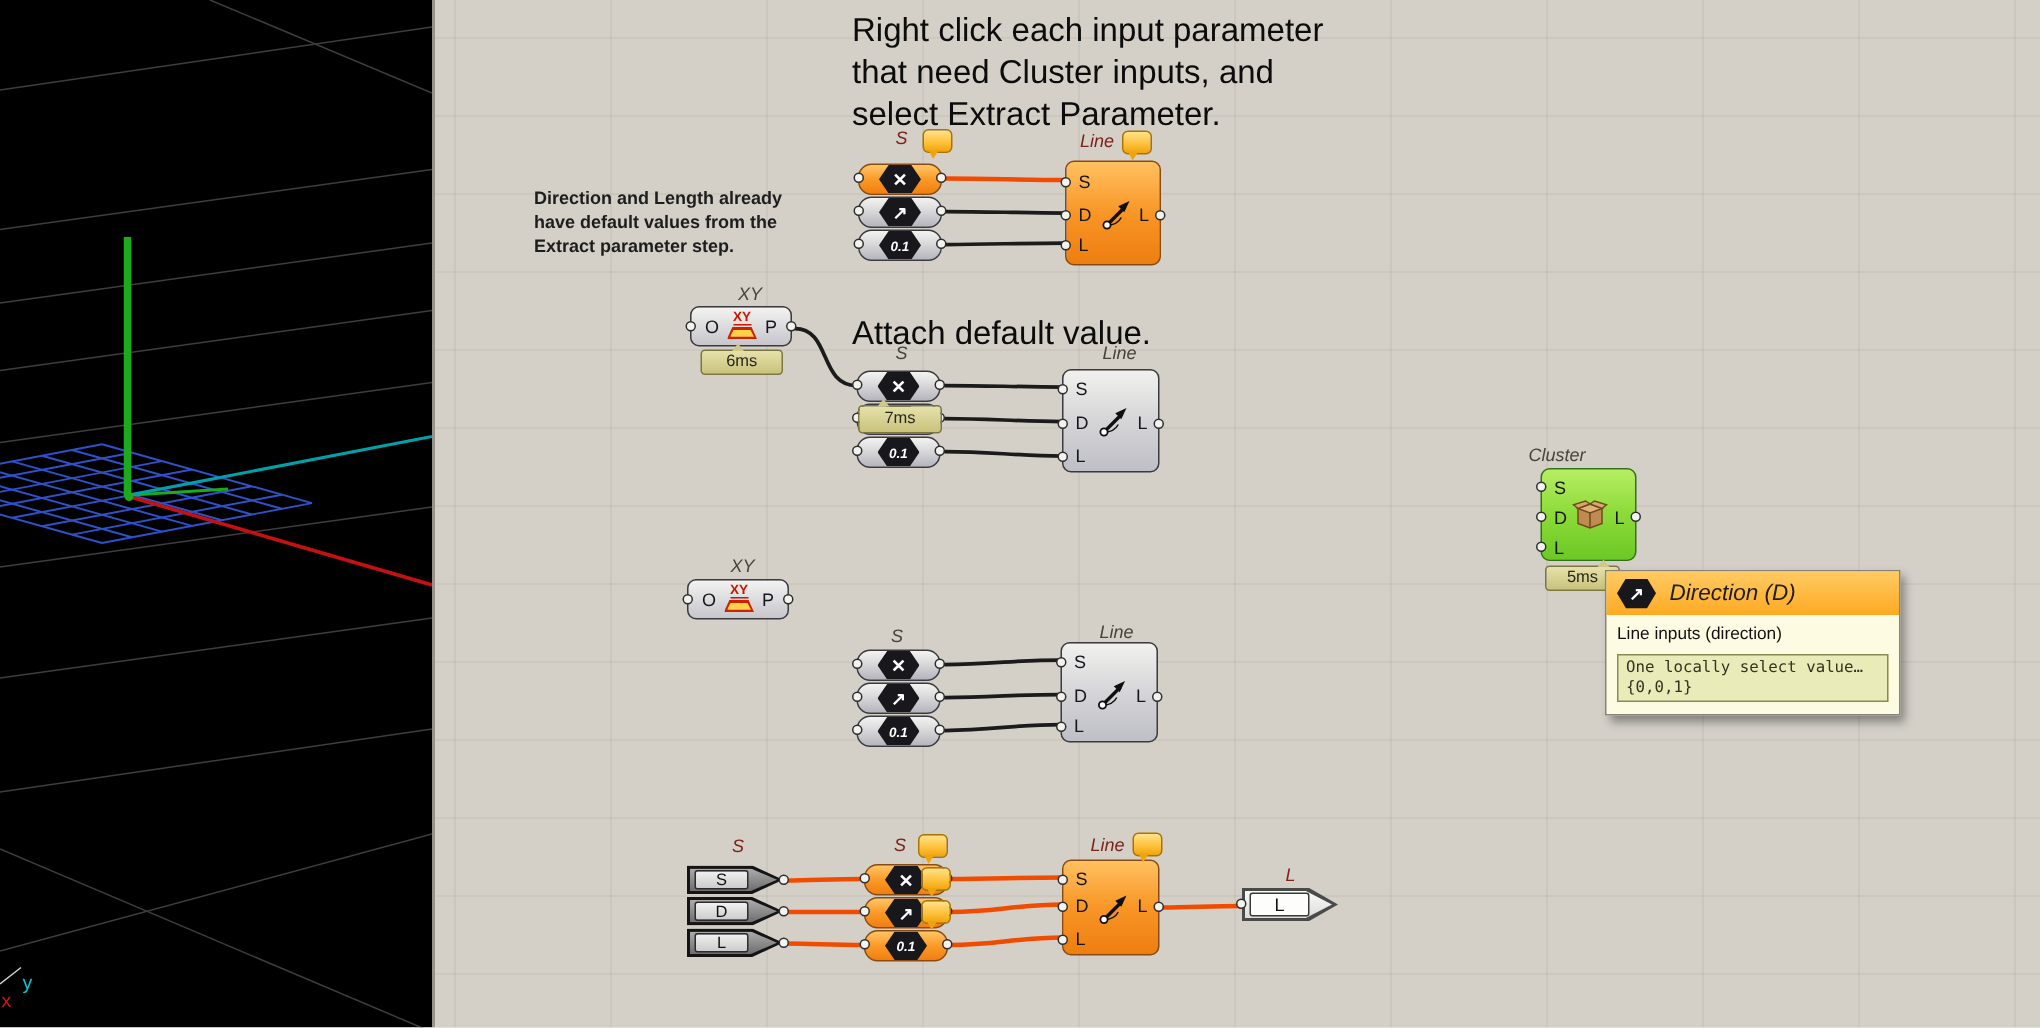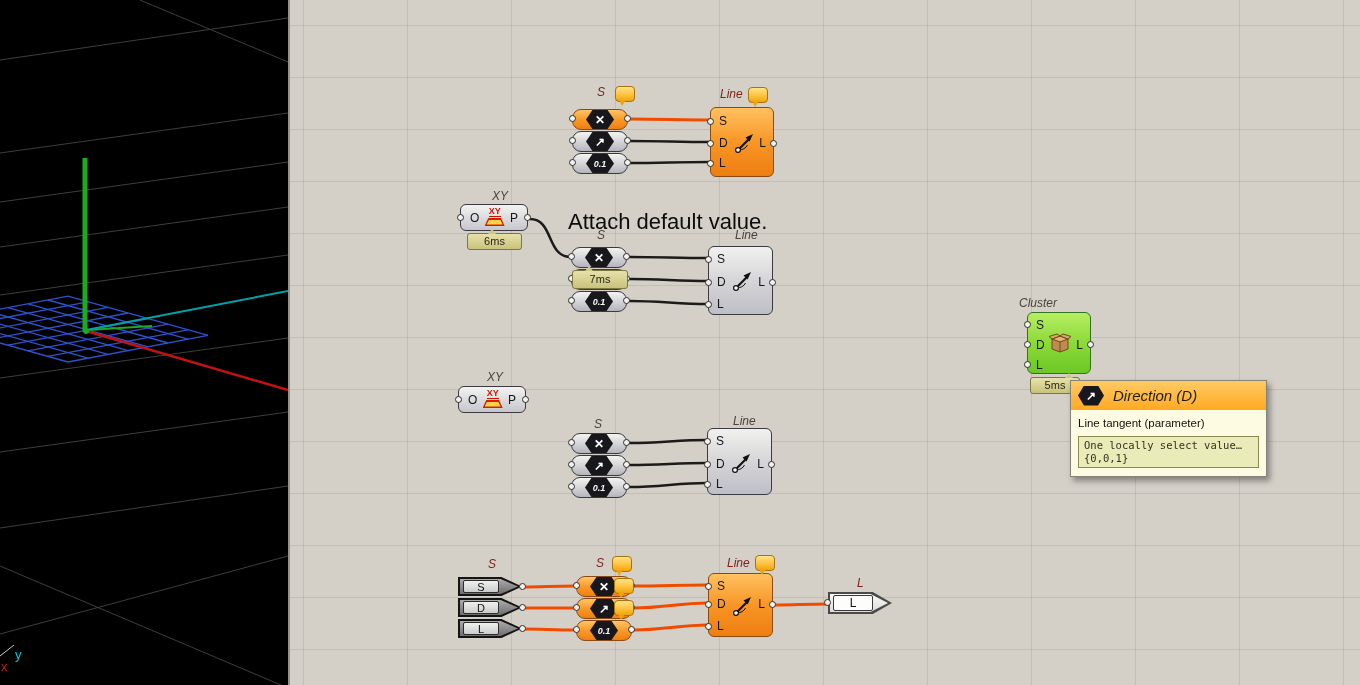--- a/index.html
+++ b/index.html
@@ -169,20 +169,26 @@
       <path d="M523 587 C543 587 552 586 576 586"></path>
       <path d="M523 608 C543 608 552 608 576 608"></path>
       <path d="M523 629 C543 629 552 630 576 630"></path>
       <path d="M634 586 C662 586 680 585 708 585"></path>
       <path d="M634 608 C662 608 680 603 708 603"></path>
       <path d="M634 630 C662 630 680 625 708 625"></path>
       <path d="M775 605 C795 605 806 604 828 604"></path>
     </g>
   </svg>
 
+  <div class="abs note" style="left:568px;top:6px;width:410px">Right click each input parameter
+that need Cluster inputs, and
+select Extract Parameter.</div>
+  <div class="abs note-small" style="left:356px;top:124px;width:215px">Direction and Length already
+have default values from the
+Extract parameter step.</div>
   <div class="abs note" style="left:568px;top:208px">Attach default value.</div>
 
   <div class="abs obj-label sel" style="left:597px;top:85px">S</div>
   <div class="abs balloon" style="left:615px;top:86px"></div>
   <div class="abs pcap orange" style="left:572px;top:109px">
     <span class="hexi g-x">✕</span>
     <span class="nub" style="left:-4px;top:5px"></span>
     <span class="nub" style="right:-4px;top:5px"></span>
   </div>
   <div class="abs pcap gray" style="left:572px;top:131px">
@@ -331,21 +337,21 @@
     <span class="nub" style="right:-4px;top:28px"></span>
   </div>
   <div class="abs timechip tail-r" style="left:1030px;top:377px;width:50px;height:17px">5ms</div>
 
   <div class="abs tooltip">
     <div class="tt-head">
       <span class="hexi g-vec" style="width:26px;height:20px">↗</span>
       <span class="tt-title">Direction (D)</span>
     </div>
     <div class="tt-body">
-      <div class="tt-desc">Line tangent (parameter)</div>
+      <div class="tt-desc">Line inputs (direction)</div>
       <div class="tt-valbox">
         <div>One locally select value…</div>
         <div>{0,0,1}</div>
       </div>
     </div>
   </div>
 
   <div class="abs obj-label sel" style="left:488px;top:557px">S</div>
   <div class="abs jack" style="left:458px;top:577px;width:64px;height:19px">
     <span class="jk-outer"></span>

